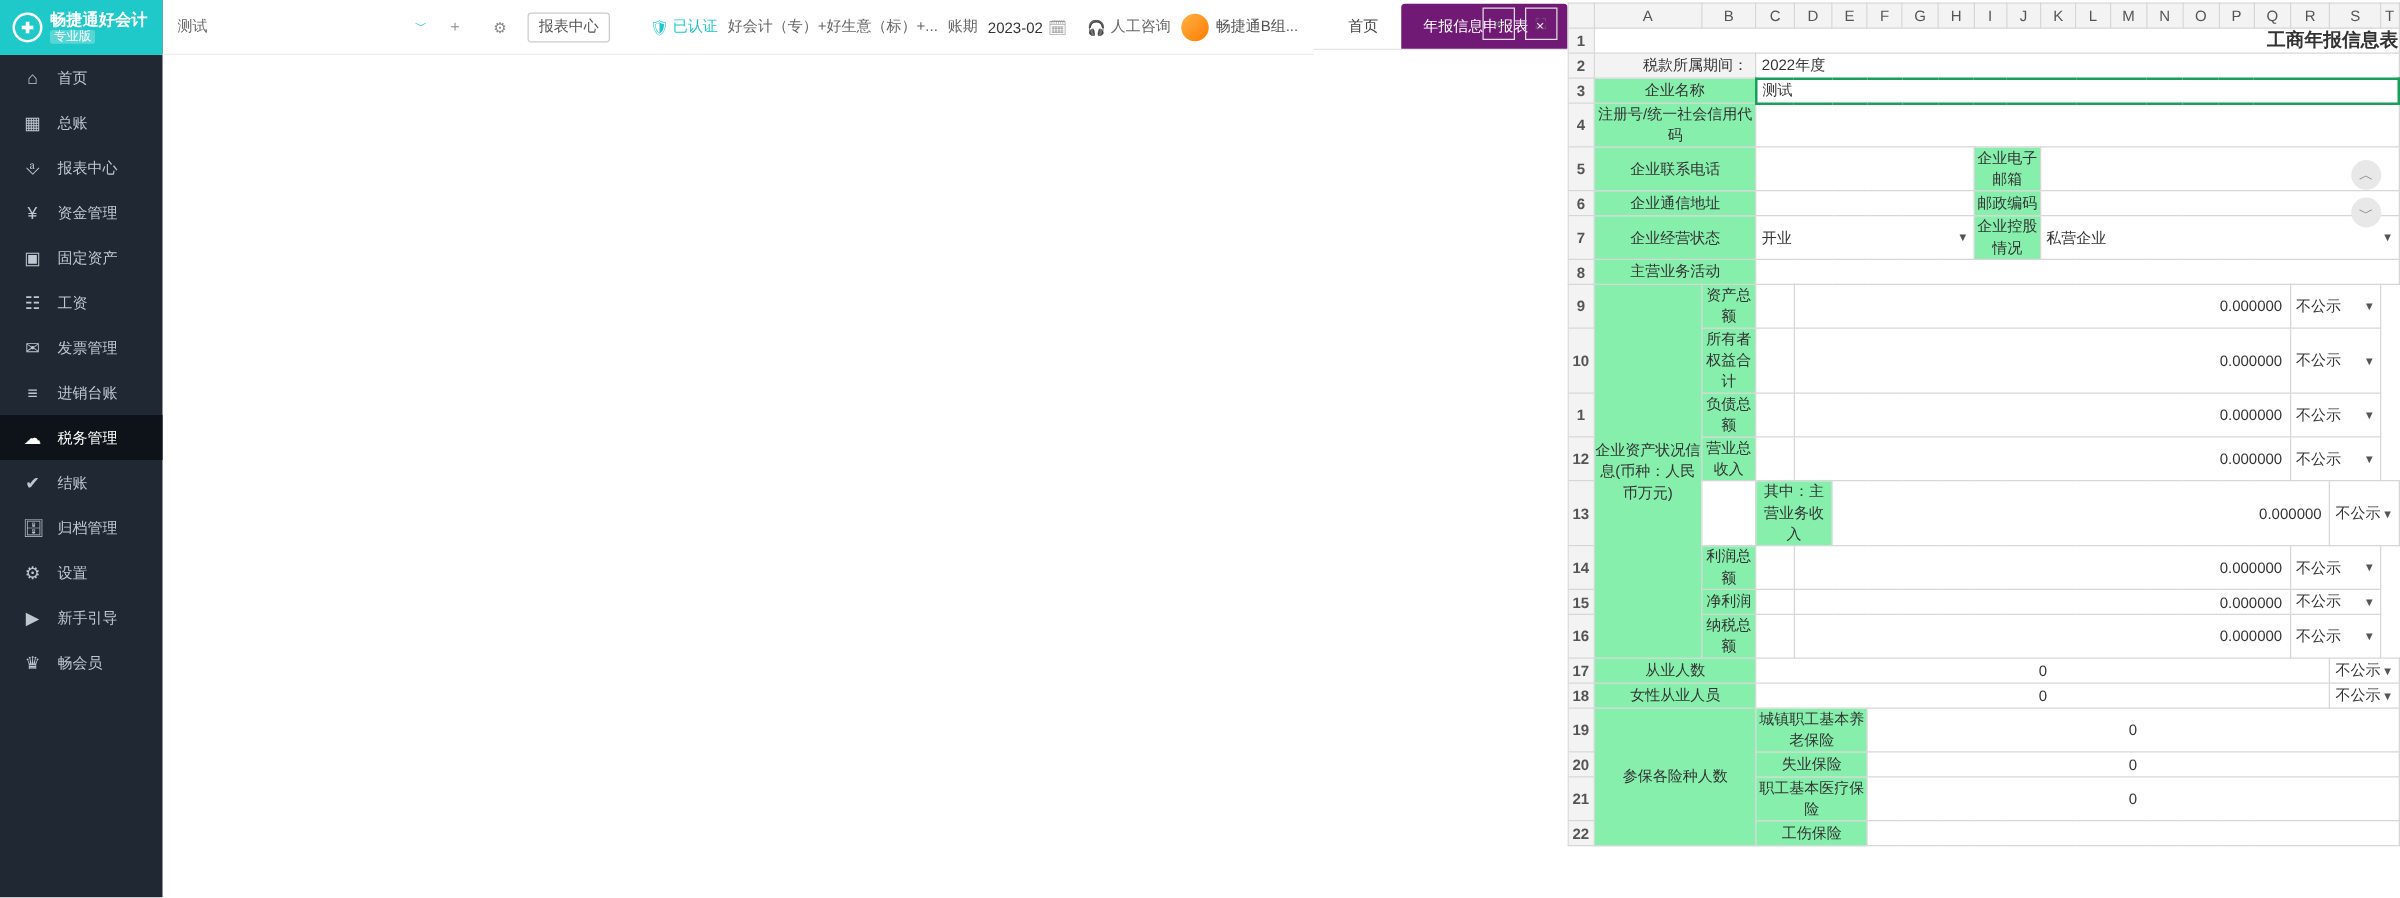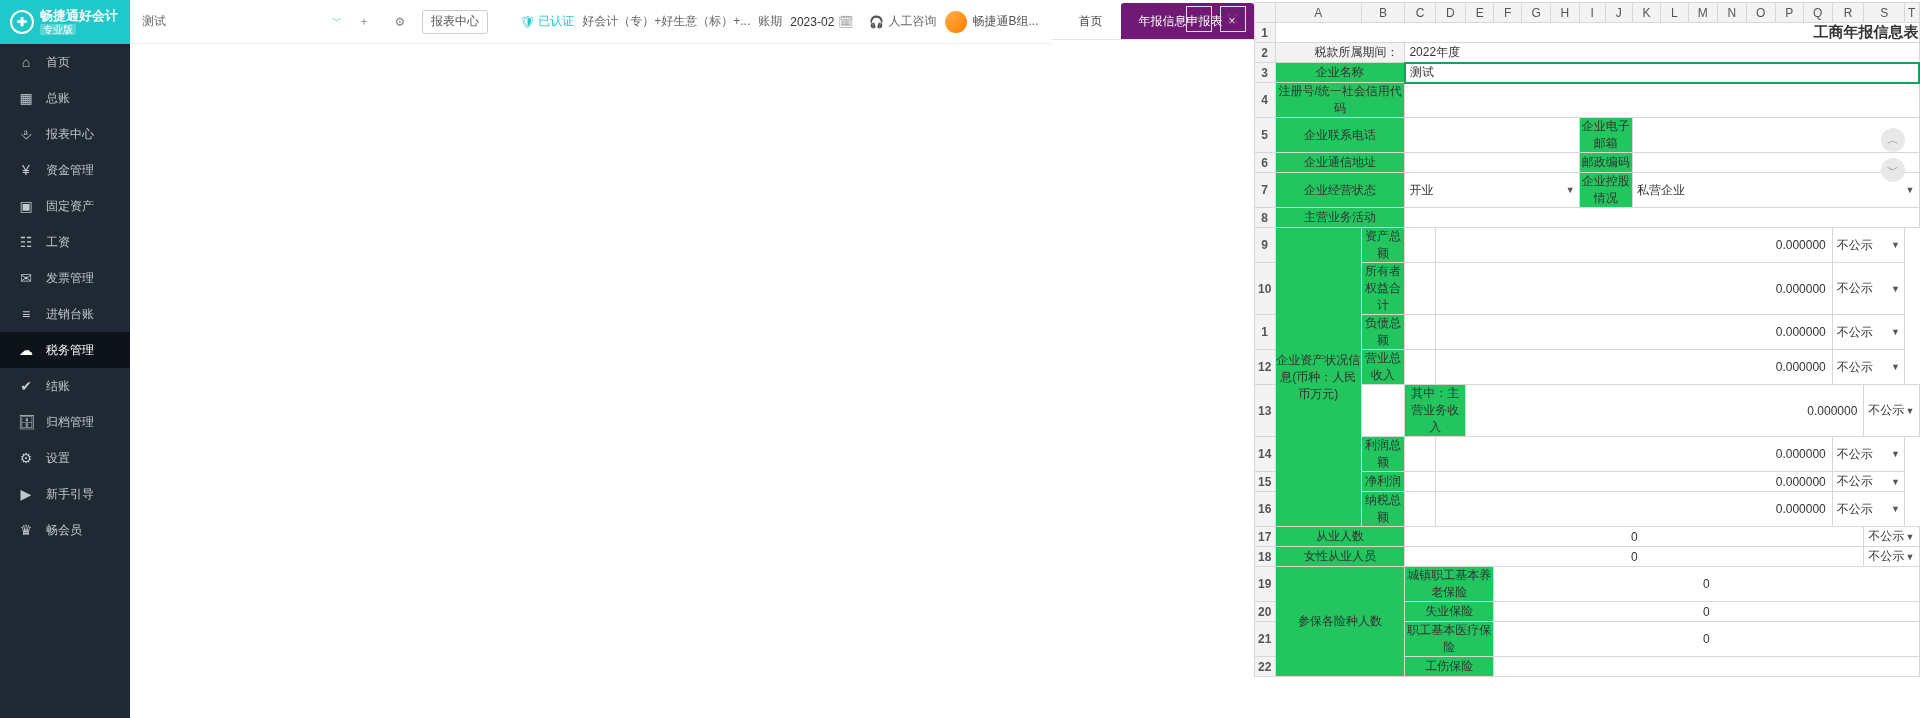--- a/index.html
+++ b/index.html
@@ -51,21 +51,21 @@
 .btn-outline-green{height:26px;padding:0 10px;border:1px solid #20c9c9;color:#20c9c9;background:#fff;border-radius:2px;cursor:pointer;font-size:12px;}
 .btn-plain{height:26px;padding:0 10px;border:none;background:#fff;color:#555;cursor:pointer;font-size:12px;display:flex;align-items:center;gap:4px;}
 
 
 .sheet-wrap{flex:1;overflow:auto;position:relative;padding:2px 0 0 0;}
 table.sheet{border-collapse:collapse;table-layout:fixed;}
 .sheet th,.sheet td{border:1px solid #d7d7d7;height:20px;font-size:12px;color:#333;background:#fff;vertical-align:middle;}
 .sheet .colhdr{background:#f3f3f3;color:#555;text-align:center;font-weight:normal;}
 .sheet .rowhdr{background:#f3f3f3;color:#555;text-align:center;width:32px;}
 .sheet .corner{background:#f3f3f3;width:32px;}
-.sheet .lbl{background:#22c55e;text-align:center;}
+.sheet .lbl{background:#86efac;text-align:center;}
 .sheet .lbl-r{background:#f3f3f3;text-align:right;padding-right:6px;}
 .sheet .title{font-size:15px;text-align:right;font-weight:bold;}
 .sheet .val{text-align:left;padding-left:4px;}
 .sheet .num{text-align:right;padding-right:6px;}
 .sheet .ddl{padding:0 4px;display:flex;justify-content:space-between;align-items:center;}
 .sheet .car{font-size:9px;color:#555;}
 .sheet .sel{border:2px solid #1a9e5c;padding-left:4px;}
 .sheet .center{text-align:center;}
 
 

